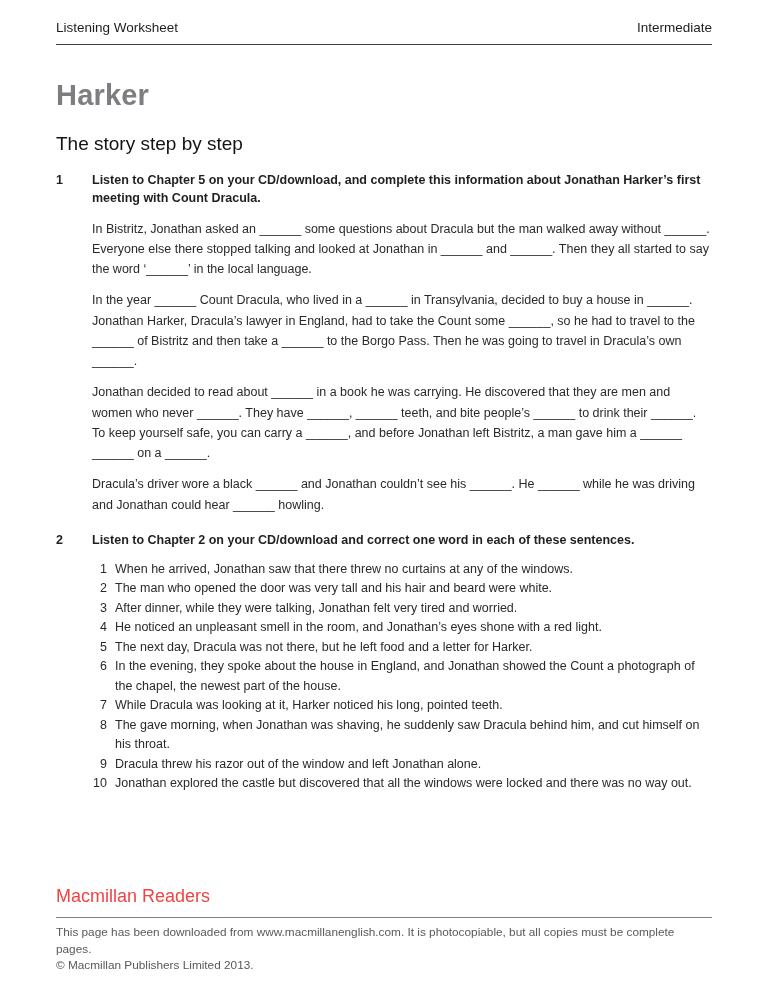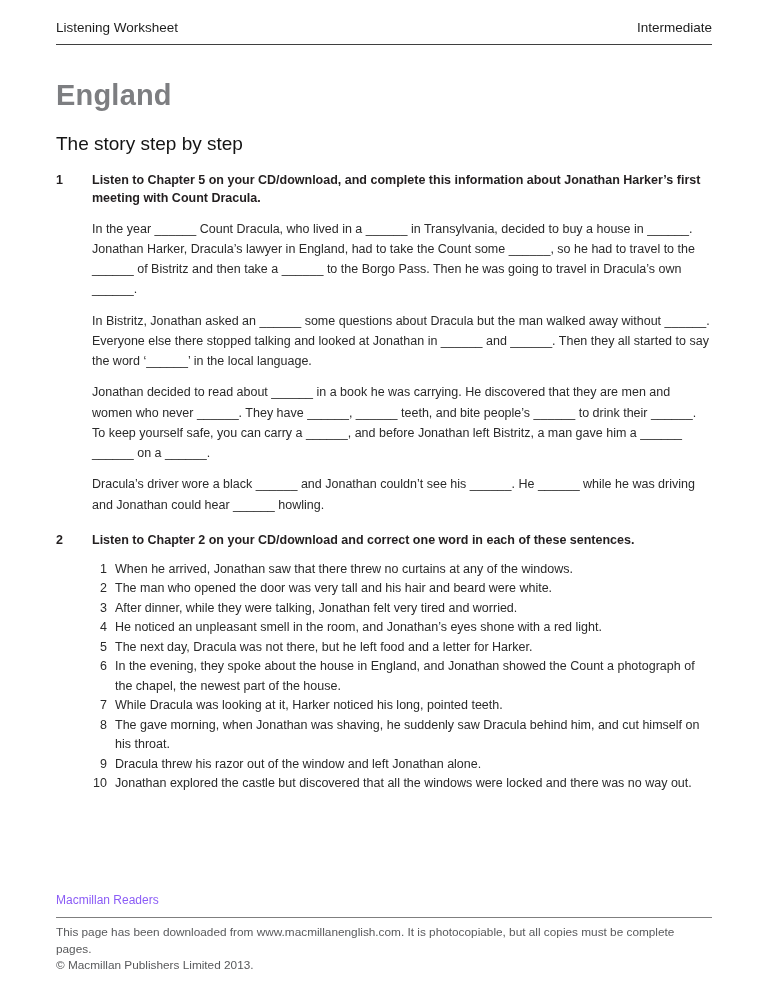--- a/index.html
+++ b/index.html
@@ -73,52 +73,52 @@
     margin-right: 8px;
   }
   .s-text { flex: 1; min-width: 0; }
   .footer {
     position: absolute;
     left: 56px;
     right: 56px;
     bottom: 20px;
   }
   .brand {
-    font-size: 12px;
-    color: #8b5cf6;
+    font-size: 18px;
+    color: #ef4444;
     margin-bottom: 10px;
   }
   .notice {
     border-top: 1px solid #7f7f7f;
     padding-top: 6px;
     font-size: 11.8px;
     line-height: 1.42;
     color: #58595b;
   }
 </style>
 </head>
 <body>
 
 <div class="page">
 
   <div class="header">
     <span>Listening Worksheet</span>
     <span>Intermediate</span>
   </div>
 
-  <h1 class="title">England</h1>
+  <h1 class="title">Harker</h1>
 
   <h2 class="subtitle">The story step by step</h2>
 
   <div class="exercise">
     <div class="ex-num">1</div>
     <div class="ex-body">
       <p class="instructions">Listen to Chapter 5 on your CD/download, and complete this information about Jonathan Harker’s first meeting with Count Dracula.</p>
+      <p class="para">In Bistritz, Jonathan asked an ______ some questions about Dracula but the man walked away without ______. Everyone else there stopped talking and looked at Jonathan in ______ and ______. Then they all started to say the word ‘______’ in the local language.</p>
       <p class="para">In the year ______ Count Dracula, who lived in a ______ in Transylvania, decided to buy a house in ______. Jonathan Harker, Dracula’s lawyer in England, had to take the Count some ______, so he had to travel to the ______ of Bistritz and then take a ______ to the Borgo Pass. Then he was going to travel in Dracula’s own ______.</p>
-      <p class="para">In Bistritz, Jonathan asked an ______ some questions about Dracula but the man walked away without ______. Everyone else there stopped talking and looked at Jonathan in ______ and ______. Then they all started to say the word ‘______’ in the local language.</p>
       <p class="para">Jonathan decided to read about ______ in a book he was carrying. He discovered that they are men and women who never ______. They have ______, ______ teeth, and bite people’s ______ to drink their ______. To keep yourself safe, you can carry a ______, and before Jonathan left Bistritz, a man gave him a ______ ______ on a ______.</p>
       <p class="para">Dracula’s driver wore a black ______ and Jonathan couldn’t see his ______. He ______ while he was driving and Jonathan could hear ______ howling.</p>
     </div>
   </div>
 
   <div class="exercise">
     <div class="ex-num">2</div>
     <div class="ex-body">
       <p class="instructions">Listen to Chapter 2 on your CD/download and correct one word in each of these sentences.</p>
       <ol class="sentence-list">

